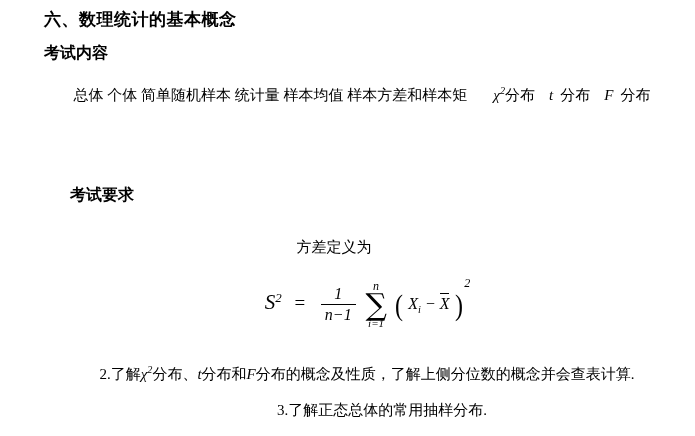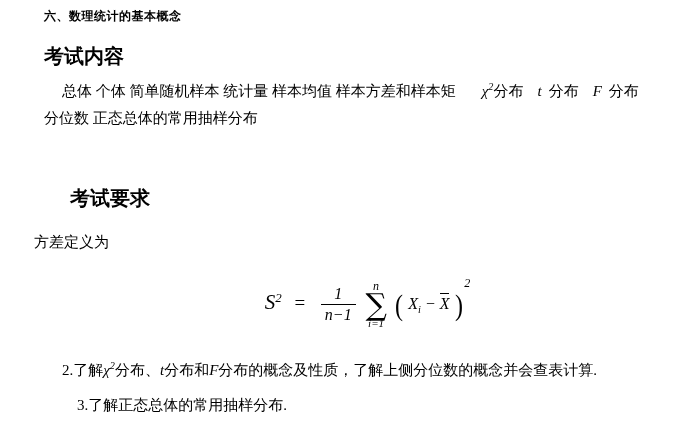--- a/index.html
+++ b/index.html
@@ -18,39 +18,40 @@
     position: relative;
     width: 695px;
     height: 436px;
     padding: 0;
     box-sizing: border-box;
   }
   .section-title {
     position: absolute;
     left: 44px;
     top: 8px;
-    font-size: 12px;
+    font-size: 17px;
     font-weight: bold;
     letter-spacing: 0.5px;
   }
   .sub-head {
     position: absolute;
-    font-size: 20px;
+    font-size: 16px;
     font-weight: bold;
     left: 44px;
   }
   .sub-head.h1 { top: 43px; }
   .sub-head.h2 { top: 185px; margin-left: 26px; }
 
   .para {
     position: absolute;
     left: 44px;
     font-size: 15px;
-    line-height: 17px;
+    line-height: 26px;
     width: 615px;
+    text-align: center;
   }
   .para.p1 { top: 78px; left: 62px; width: 600px; }
   .para.p1b { top: 110px; left: 44px; width: 600px; }
   .para.p2 { top: 208px; left: 62px; width: 600px; }
   .para.p2b { top: 234px; left: 34px; width: 600px; }
   .para.p3 { top: 357px; left: 62px; width: 610px; }
   .para.p4 { top: 397px; left: 77px; width: 610px; }
   .mathvar {
     font-style: italic;
     font-family: "Liberation Serif", "DejaVu Serif", serif;
@@ -164,21 +165,20 @@
 <div class="page">
 
   <div class="section-title">六、数理统计的基本概念</div>
 
   <div class="sub-head h1">考试内容</div>
 
   <div class="para p1">
     <span>总体 个体 简单随机样本 统计量 样本均值 样本方差和样本矩</span><span class="sp-lg"></span><span class="mathvar">χ</span><sup class="exp">2</sup><span>分布</span><span class="sp"></span><span class="mathvar">t</span><span class="sp-sm"></span><span>分布</span><span class="sp"></span><span class="mathvar">F</span><span class="sp-sm"></span><span>分布</span>
   </div>
 
-  <div class="para p1b">分位数  正态总体的常用抽样分布</div>
 
   <div class="sub-head h2">考试要求</div>
 
 
   <div class="para p2b">方差定义为</div>
 
   <div class="formula">
     <span class="fwrap">
       <span class="sq">S</span><sup class="exp">2</sup>
       <span class="eq">=</span>

